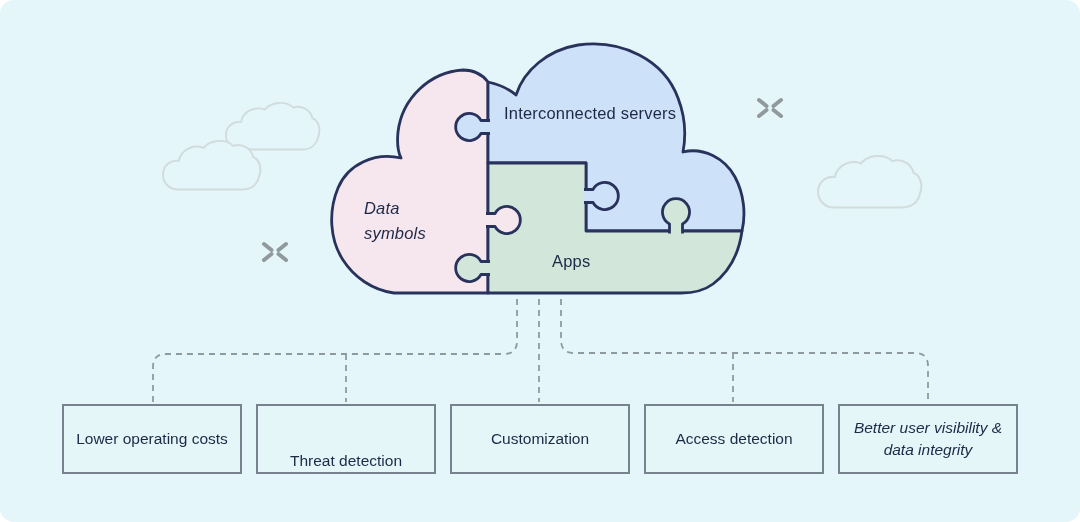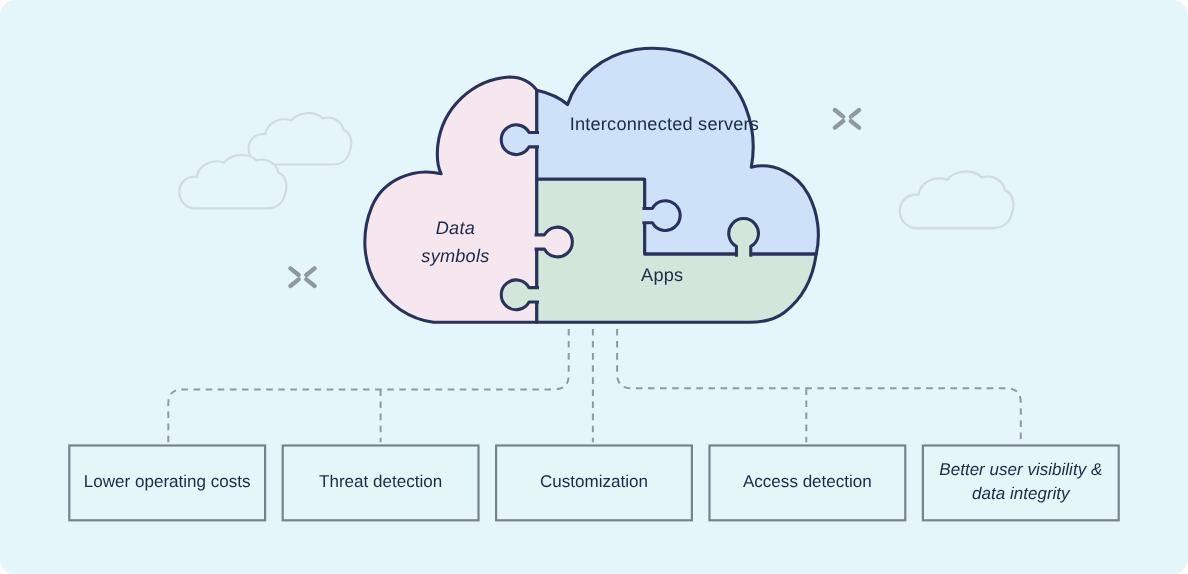--- a/index.html
+++ b/index.html
@@ -3,33 +3,33 @@
 <meta charset="utf-8">
 <style>
   html,body{margin:0;padding:0;background:#ffffff;font-family:"Liberation Sans",sans-serif;}
   .canvas{
     position:relative;width:1080px;height:522px;background:#e4f6f9;
     border-radius:14px;overflow:hidden;
   }
   .art{position:absolute;inset:0;}
   .cloud-label{
     position:absolute;color:#1d2946;font-size:16.5px;font-weight:500;
-    text-align:center;line-height:25px;letter-spacing:.2px;
+    line-height:25px;letter-spacing:.2px;
   }
   .label-servers{left:504px;top:101px;width:200px;}
   .label-data{left:364px;top:196px;width:100px;font-style:italic;}
-  .label-apps{left:552px;top:238px;width:100px;}
+  .label-apps{left:552px;top:249px;width:100px;}
   .benefit-box{
     position:absolute;top:404px;width:180px;height:70px;
     border:2px solid #78828f;box-sizing:border-box;
     display:flex;align-items:center;justify-content:center;
     text-align:center;color:#1d2946;font-size:15.5px;font-weight:500;
     line-height:1.4;padding:0 12px;background:rgba(255,255,255,0.06);
   }
-  .b1{left:62px;} .b2{left:256px;} .b3{left:450px;} .b4{left:644px;} .b5{left:838px;font-style:italic;}
+  .b1{left:62px;} .b2{left:256px;align-items:flex-end;} .b3{left:450px;} .b4{left:644px;} .b5{left:838px;font-style:italic;}
 </style>
 </head>
 <body>
 
 <div class="canvas">
 
   <svg class="art" width="1080" height="522" viewBox="0 0 1080 522" xmlns="http://www.w3.org/2000/svg">
     <defs>
       <path id="deco-cloud" d="M 16,50 C 7,50 1,43 1,35 C 1,26 8,20 17,21 C 19,10 31,4 42,8
                C 48,0 64,-2 72,6 C 80,3 90,8 92,17 C 99,20 101,29 98,37

